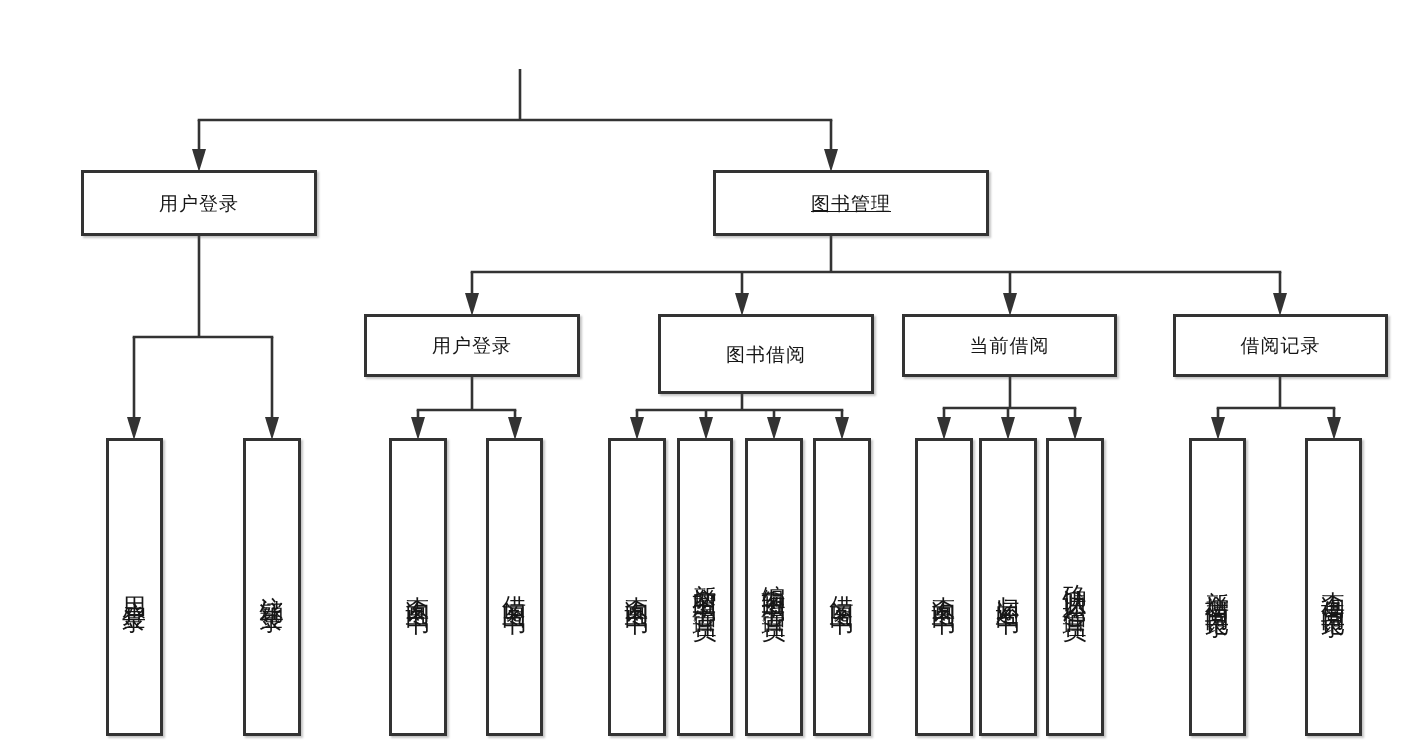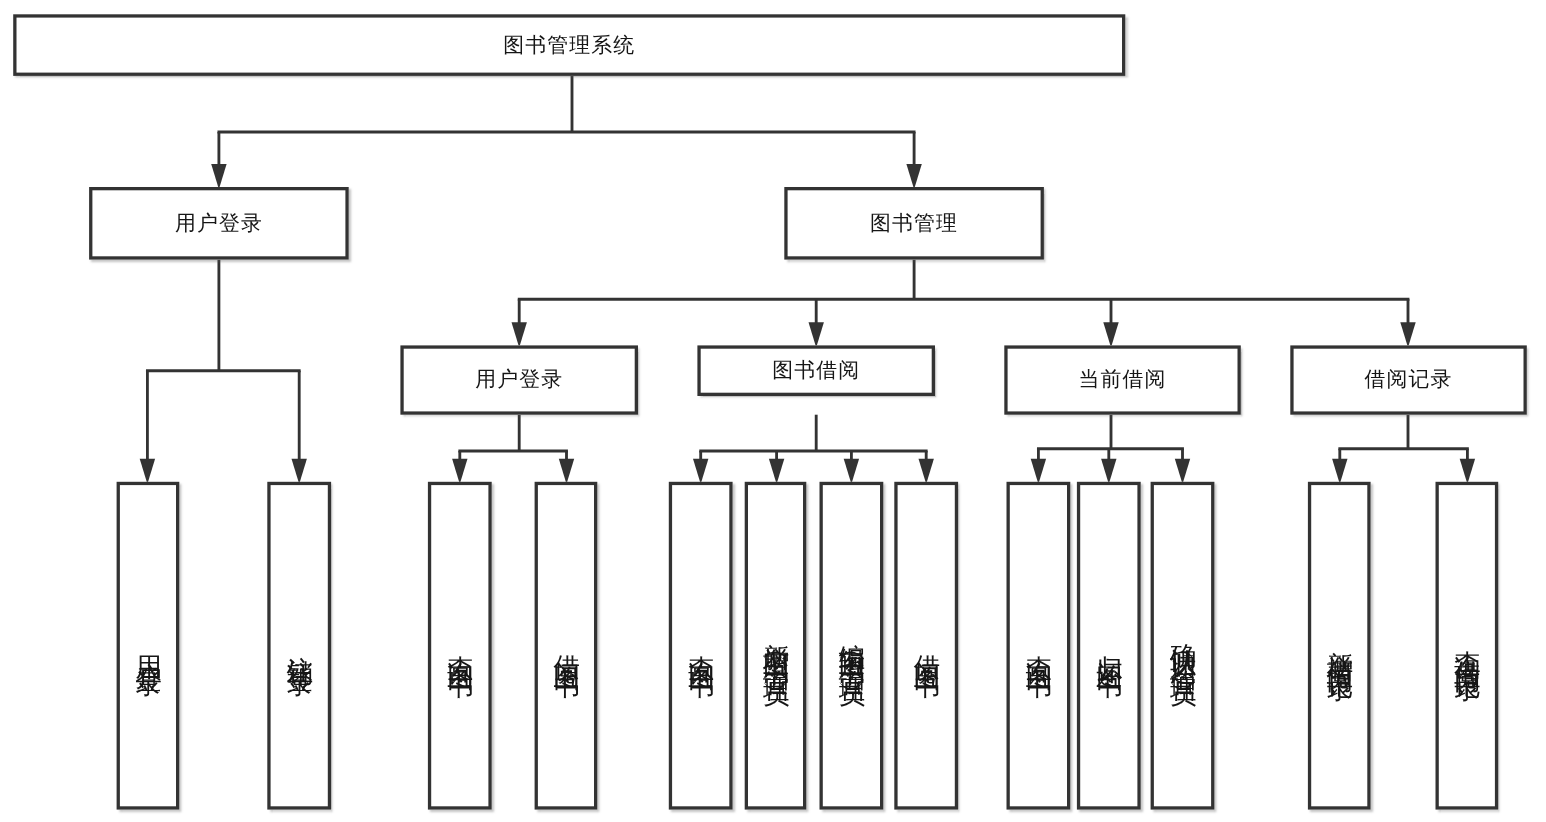--- a/index.html
+++ b/index.html
@@ -113,38 +113,35 @@
       <line x1="1075" y1="408" x2="1075" y2="422" stroke="#333333" stroke-width="2.6" stroke-linecap="butt"></line>
       <polygon points="1068,417 1082,417 1075,440" fill="#333333"></polygon>
       <line x1="1280" y1="377" x2="1280" y2="408" stroke="#333333" stroke-width="2.6" stroke-linecap="butt"></line>
       <line x1="1218" y1="408" x2="1334" y2="408" stroke="#333333" stroke-width="2.6" stroke-linecap="square"></line>
       <line x1="1218" y1="408" x2="1218" y2="422" stroke="#333333" stroke-width="2.6" stroke-linecap="butt"></line>
       <polygon points="1211,417 1225,417 1218,440" fill="#333333"></polygon>
       <line x1="1334" y1="408" x2="1334" y2="422" stroke="#333333" stroke-width="2.6" stroke-linecap="butt"></line>
       <polygon points="1327,417 1341,417 1334,440" fill="#333333"></polygon>
     </svg>
 
-  <div class="box hbox" style="left:12px; top:13px; width:1011px; height:56px;">
-    <span>图书管理系统</span>
-  </div>
 
   <div class="box hbox" style="left:81px; top:170px; width:236px; height:66px;">
     <span>用户登录</span>
   </div>
-  <div class="box hbox" style="left:713px; top:170px; width:236px; height:66px;">
+  <div class="box hbox" style="left:713px; top:170px; width:276px; height:66px;text-decoration:underline;">
     <span>图书管理</span>
   </div>
 
   <div class="box hbox" style="left:364px; top:314px; width:216px; height:63px;">
     <span>用户登录</span>
   </div>
-  <div class="box hbox" style="left:634px; top:314px; width:216px; height:46px;">
+  <div class="box hbox" style="left:658px; top:314px; width:216px; height:80px;">
     <span>图书借阅</span>
   </div>
-  <div class="box hbox" style="left:902px; top:314px; width:215px; height:63px;margin-left:11px;">
+  <div class="box hbox" style="left:902px; top:314px; width:215px; height:63px;">
     <span>当前借阅</span>
   </div>
   <div class="box hbox" style="left:1173px; top:314px; width:215px; height:63px;">
     <span>借阅记录</span>
   </div>
 
   <div class="box vbox" style="left:106px; top:438px; width:57px; height:298px;">
     <span>用户登录</span>
   </div>
   <div class="box vbox" style="left:243px; top:438px; width:58px; height:298px;">

